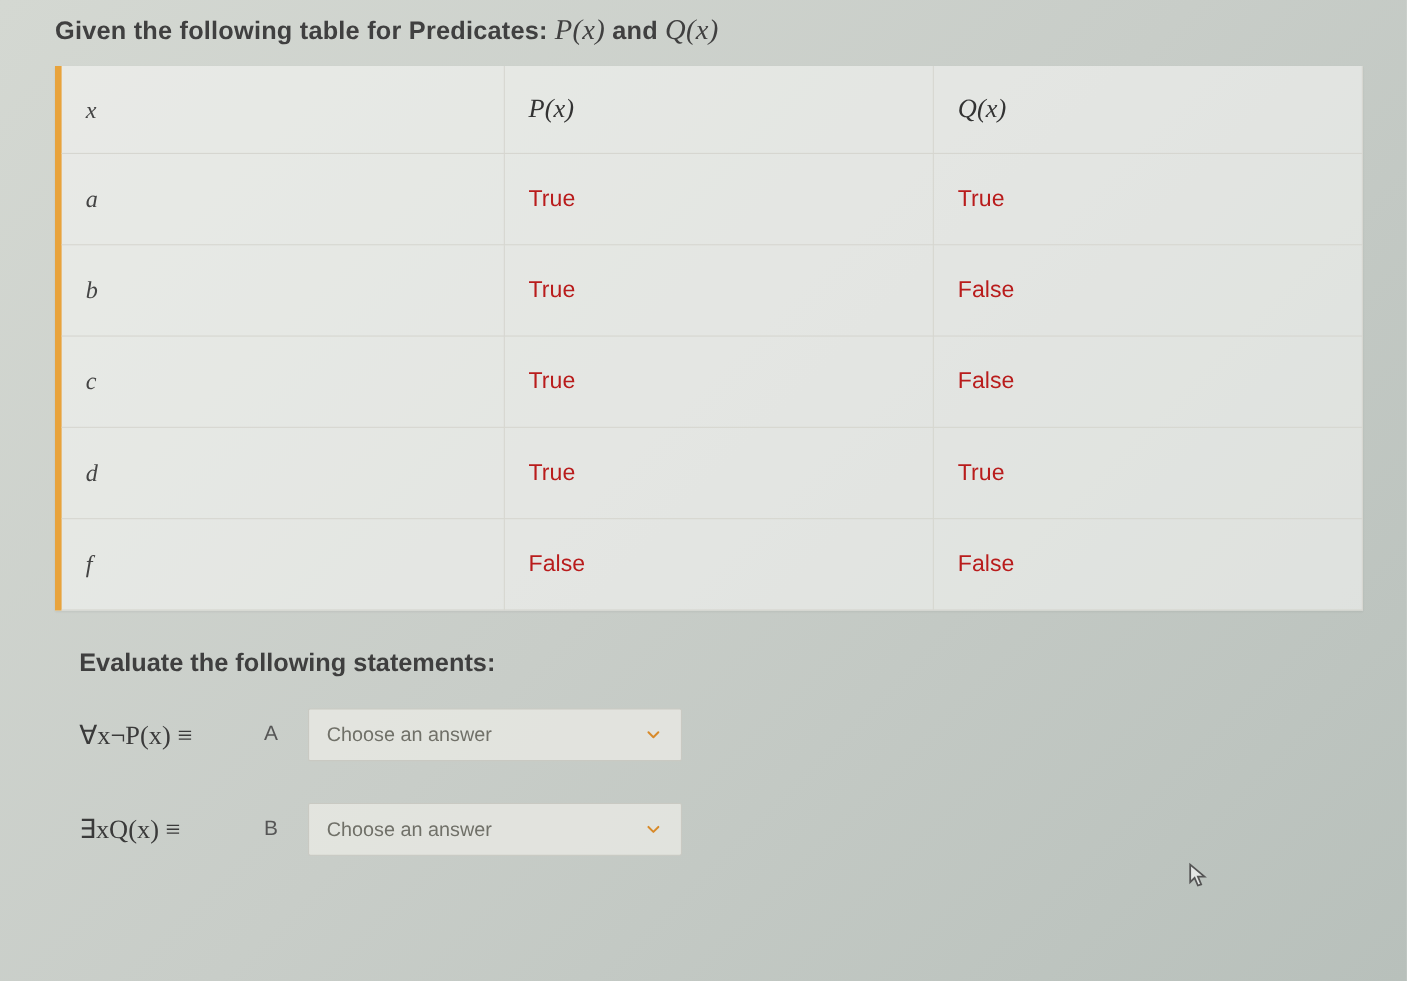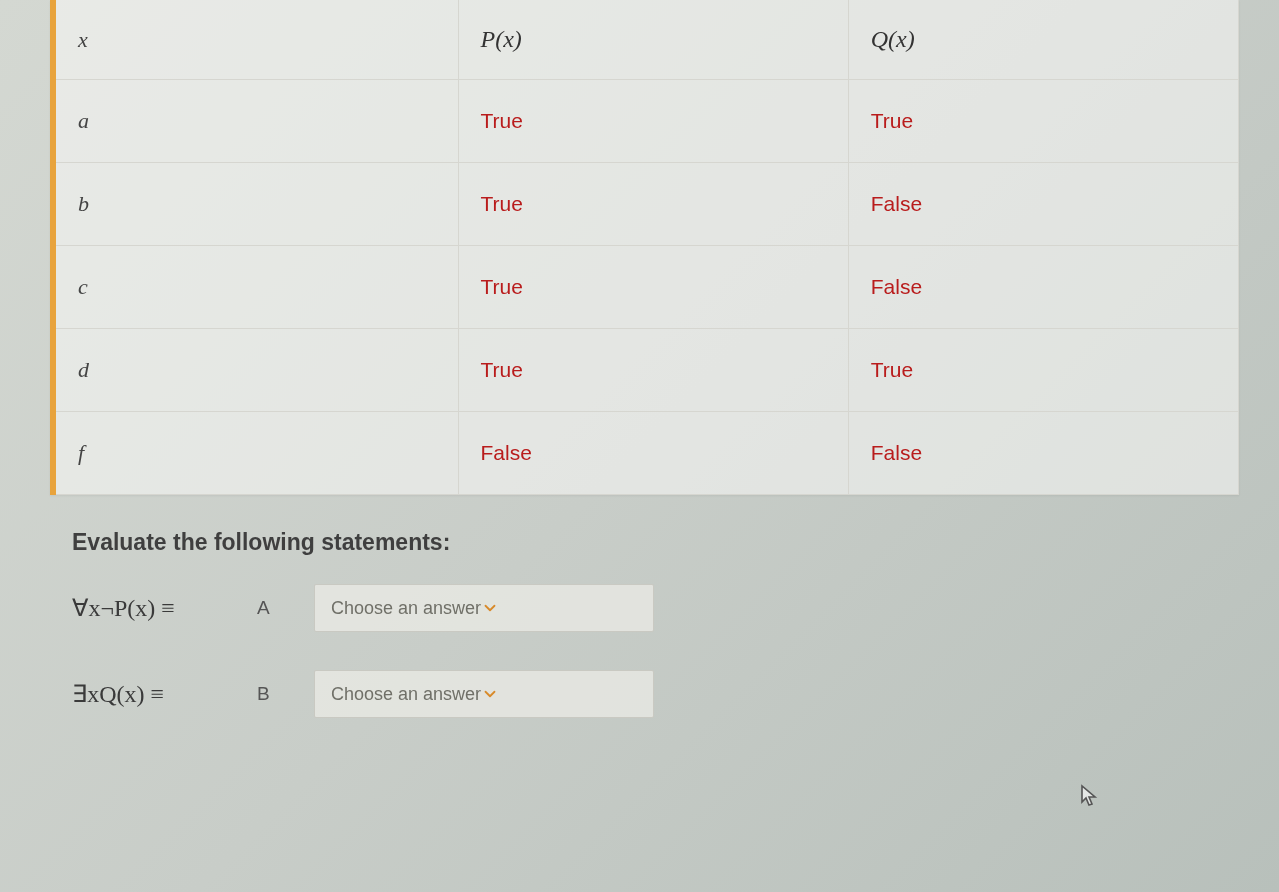--- a/index.html
+++ b/index.html
@@ -63,40 +63,40 @@
   }
   .subheading {
     font-size: 23px;
     font-weight: 700;
     color: #3f3f3f;
     margin: 34px 0 28px 22px;
   }
   .stmt-row {
     display: flex;
     align-items: center;
-    gap: 35px;
+    gap: 18px;
     margin: 0 0 38px 22px;
   }
   .stmt-math {
     font-family: "Times New Roman", serif;
     font-size: 24px;
     color: #3a3a3a;
     min-width: 150px;
   }
   .stmt-label {
     font-family: "Helvetica Neue", Arial, sans-serif;
     font-size: 19px;
     color: #555;
     font-weight: 500;
     min-width: 22px;
   }
   .dropdown {
     display: flex;
     align-items: center;
-    justify-content: flex-start;
+    justify-content: space-between;
     width: 340px;
     height: 48px;
     background: rgba(235,235,230,0.75);
     border: 1px solid #c9c9c2;
     padding: 0 16px;
     color: #707068;
     font-size: 18px;
     cursor: pointer;
     border-radius: 2px;
   }
@@ -105,20 +105,23 @@
     position: absolute;
     right: 180px;
     top: 784px;
   }
 </style>
 </head>
 <body>
 
 <div class="page">
 
+  <div class="heading">
+    <span>Given the following table for Predicates: </span><span class="math">P(x)</span><span> and </span><span class="math">Q(x)</span>
+  </div>
 
   <div class="table-wrap">
     <table>
       <colgroup>
           <col class="c1">
           <col class="c2">
           <col class="c3">
         </colgroup>
       <tbody>
           <tr>

